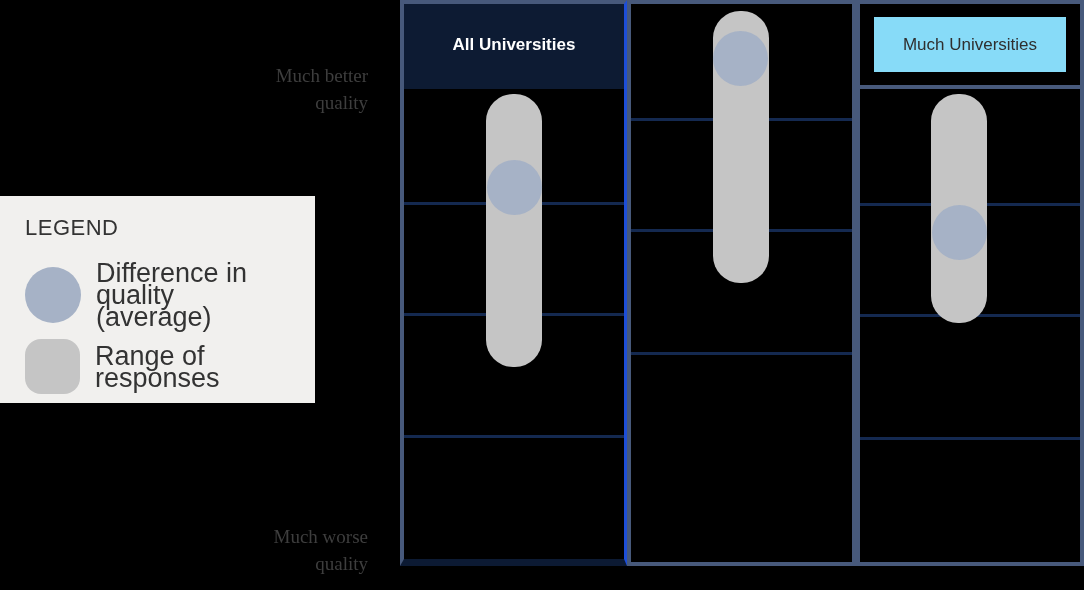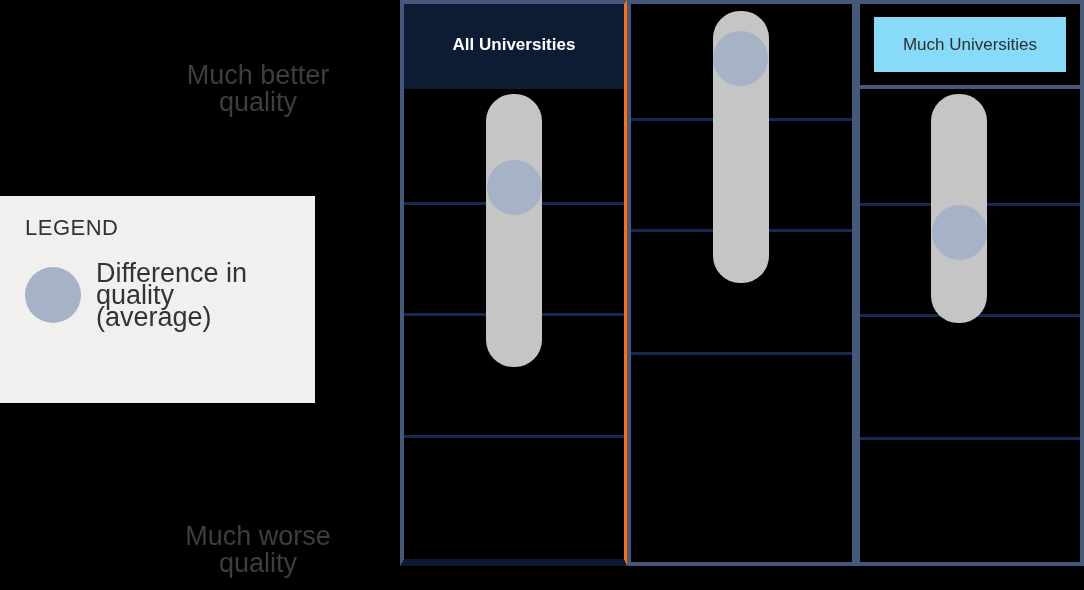--- a/index.html
+++ b/index.html
@@ -24,31 +24,31 @@
   .legend-title{font-size:22px; color:var(--dark-text); letter-spacing:.5px;}
   .legend-item{display:flex; align-items:center; gap:15px;}
   .legend-item.first{margin-top:21px;}
   .legend-item.second{margin-top:11px;}
   .swatch-circle{width:56px;height:56px;border-radius:50%;background:var(--average-dot);flex:0 0 auto;}
   .swatch-square{width:55px;height:55px;border-radius:16px;background:var(--range-bar);flex:0 0 auto;}
   .legend-label{font-size:27px; line-height:22px; color:var(--dark-text);}
 
   
   .axis-label{
-    position:absolute; right:716px; width:220px; text-align:center;
-    font-size:27px; line-height:27px; color:var(--axis-text);
+    position:absolute; right:716px; width:220px; text-align:right;
+    font-size:19px; line-height:27px; color:var(--axis-text);font-family:Liberation Serif, serif;
   }
   .axis-top{top:62px;}
   .axis-bottom{top:523px;}
 
   
   .chart{position:absolute; left:400px; top:0; width:684px; height:566px; display:flex;}
   .panel{box-sizing:border-box; position:relative; display:flex; flex-direction:column;}
   .panel-all{width:227px; border-top:4px solid var(--steel-border); border-left:4px solid var(--steel-border);
-             border-right:3px solid #f97316; border-bottom:7px solid #0c1a33;}
+             border-right:3px solid #1d4ed8; border-bottom:7px solid #0c1a33;}
   .panel-go8{width:229px; border:4px solid var(--steel-border);}
   .panel-other{width:228px; border:4px solid var(--steel-border);}
 
   .panel-header{height:81px; flex:0 0 auto; border-bottom:4px solid transparent;}
   .panel-all .panel-header{
     background:var(--navy-header); border-bottom-color:var(--navy-header);
     display:flex; align-items:center; justify-content:center;
   }
   .panel-go8 .panel-header,.panel-other .panel-header{border-bottom-color:var(--steel-border);}
   .header-text{font-size:17px; font-weight:700; color:var(--white-text);}
@@ -66,20 +66,24 @@
 </head>
 <body>
 
 <div class="stage">
 
   <aside class="legend">
     <div class="legend-title">LEGEND</div>
     <div class="legend-item first">
       <span class="swatch-circle"></span>
       <span class="legend-label">Difference in quality (average)</span>
+    </div>
+    <div class="legend-item second">
+      <span class="swatch-square"></span>
+      <span class="legend-label">Range of responses</span>
     </div>
   </aside>
 
   <div class="axis-label axis-top">
     <div>Much better</div>
     <div>quality</div>
   </div>
   <div class="axis-label axis-bottom">
     <div>Much worse</div>
     <div>quality</div>

